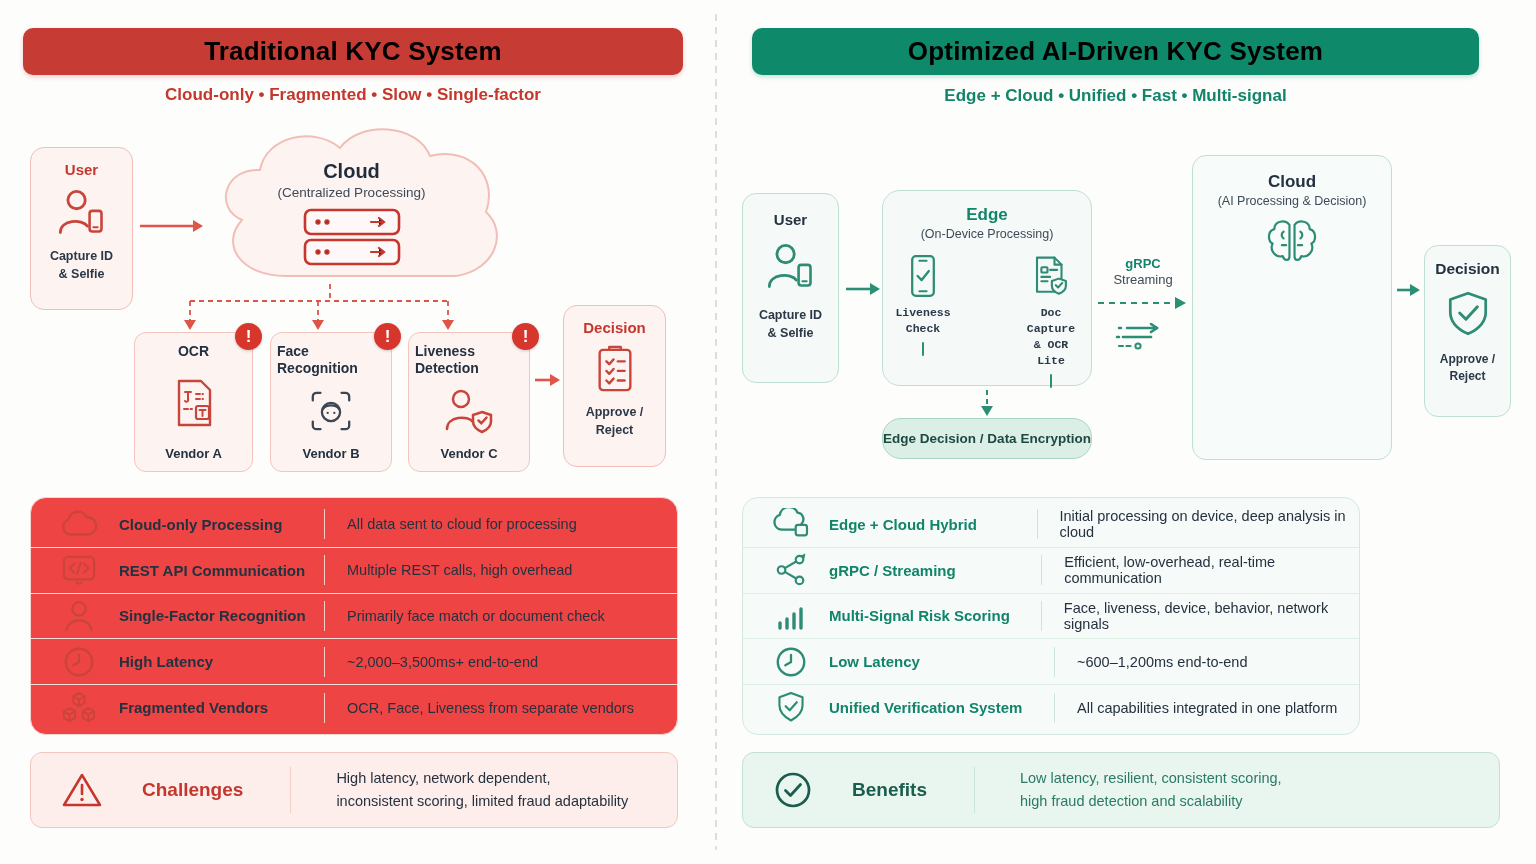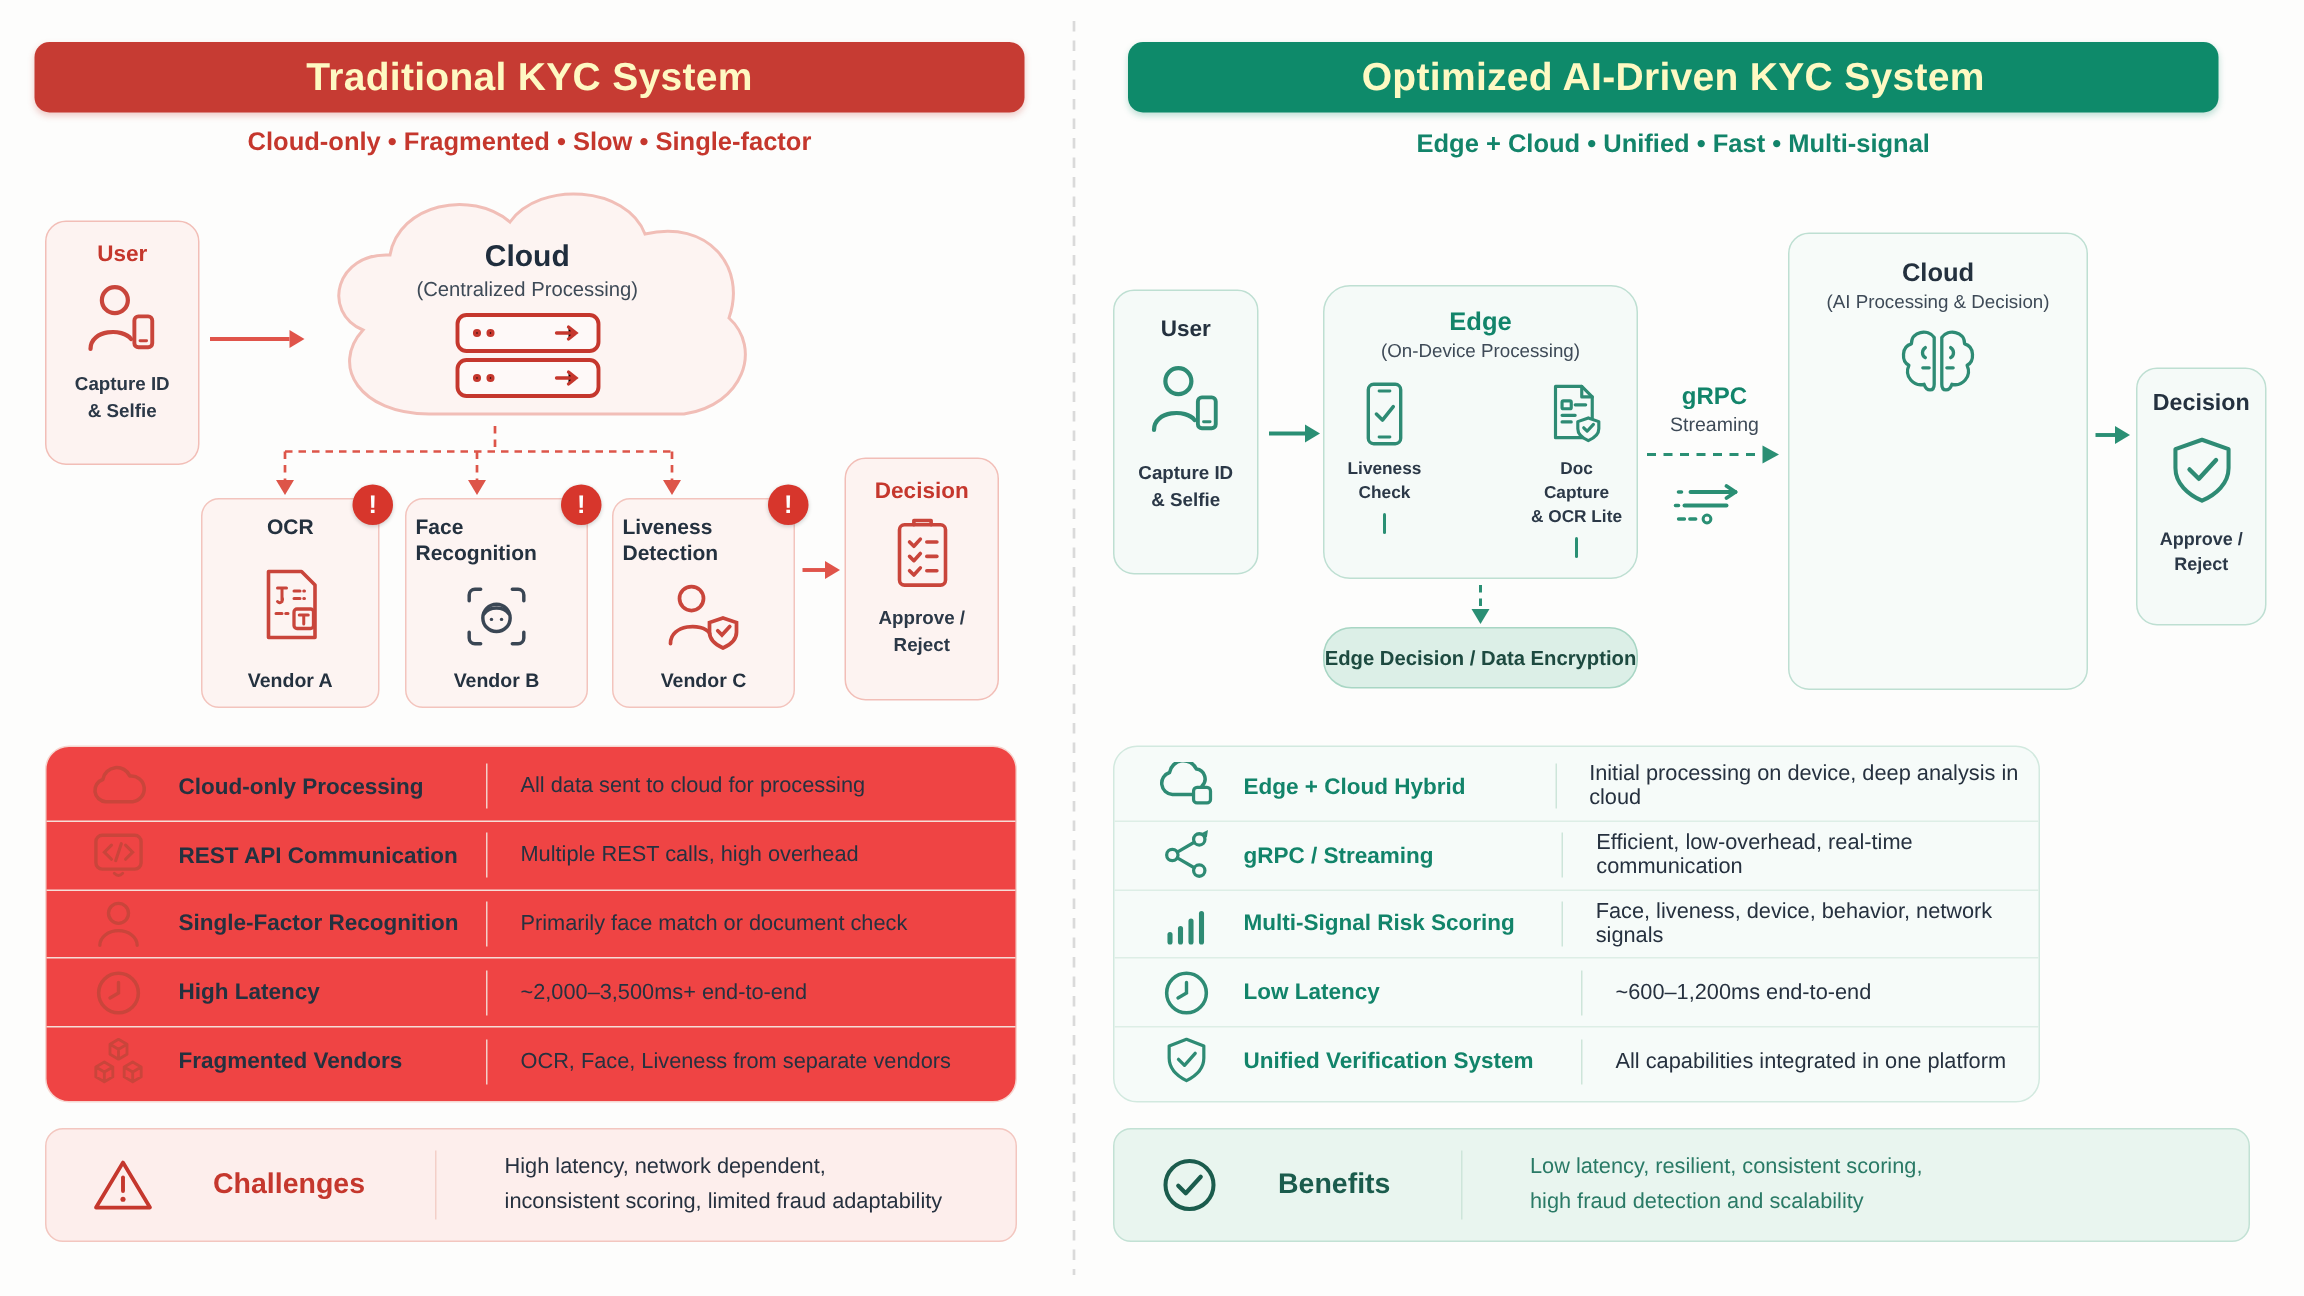--- a/index.html
+++ b/index.html
@@ -2,21 +2,21 @@
 <html><head>
 <meta charset="utf-8">
 <style>
   * { margin:0; padding:0; box-sizing:border-box; }
   html,body { width:1536px; height:864px; }
   body { font-family:"Liberation Sans","DejaVu Sans",sans-serif; background:#fdfdfc; overflow:hidden; }
   .canvas { position:relative; width:1536px; height:864px; background:#fdfdfc; }
 
   
   .panel-header { position:absolute; height:47px; border-radius:10px; display:flex; align-items:center; justify-content:center;
-                  color:#fef9c3; font-size:26px; font-weight:bold; letter-spacing:.2px; }
+                  color:#000000; font-size:26px; font-weight:bold; letter-spacing:.2px; }
   .hdr-red   { background:#c63b33; box-shadow:0 2px 4px rgba(198,59,51,.25); }
   .hdr-green { background:#0e8a6a; box-shadow:0 2px 4px rgba(14,138,106,.25); }
   .subtitle  { position:absolute; text-align:center; font-size:17px; font-weight:bold; }
   .sub-red   { color:#c5372d; }
   .sub-green { color:#12846a; }
 
   
   .node { position:absolute; border-radius:14px; display:flex; flex-direction:column; align-items:center; text-align:center; }
   .node-red   { background:#fdf3f1; border:1.5px solid #f2beb7; }
   .node-green { background:#f5faf8; border:1.5px solid #bedfd2; }
@@ -60,21 +60,21 @@
   .callout { position:absolute; top:752px; height:76px; border-radius:12px; display:flex; align-items:center; padding-left:30px;gap:19px; }
   .co-red { background:#fdeeec; border:1.5px solid #f3c6bf; }
   .co-green { background:#e9f5ef; border:1.5px solid #c2e1d4; }
   .co-label { font-size:19px; font-weight:bold; margin-left:20px; }
   .co-div { width:1px; height:46px; margin-left:28px; }
   .co-text { margin-left:26px; font-size:14.5px; line-height:1.6; }
   .txt-dark { color:#26313f; }
   .txt-green { color:#2a7a66; }
 
   
-  .edge-mod { display:flex; flex-direction:column; align-items:center; width:68px; }
+  .edge-mod { display:flex; flex-direction:column; align-items:center; width:68px;font-family:Liberation Mono, monospace; }
   .edge-mod-label { font-size:11.5px; font-weight:bold; color:#2b3847; line-height:1.4; margin-top:7px; }
   .edge-tick { width:2.5px; height:14px; background:#2a8f74; margin-top:5px; border-radius:2px; }
 
   .abs { position:absolute; }
   svg { display:block; }
 </style>
 </head>
 <body>
 
 <div class="canvas">
@@ -347,21 +347,21 @@
           <div>&amp; OCR Lite</div>
         </div>
         <div class="edge-tick"></div>
       </div>
     </div>
   </div>
 
   <div class="abs" style="left:882px;top:418px;width:210px;height:41px;background:#dcefe7;border:1.5px solid #a8d6c4;border-radius:19px;display:flex;align-items:center;justify-content:center;font-size:13.5px;font-weight:bold;color:#1d4a40;">Edge Decision / Data Encryption</div>
 
   <div class="abs" style="left:1096px;top:256px;width:94px;text-align:center;">
-    <div style="font-size:16px;font-weight:bold;color:#12846a;">gRPC</div>
+    <div style="font-size:13px;font-weight:bold;color:#12846a;">gRPC</div>
     <div style="font-size:13px;color:#3e4a57;margin-top:1px;">Streaming</div>
   </div>
   <svg class="abs" style="left:1113px;top:320px;" width="62" height="38" viewBox="0 0 62 38">
     <g stroke="#2a8f74" stroke-width="2.6" fill="none" stroke-linecap="round">
       <path d="M14 8 H44"></path>
         <path d="M44 8 l-6 -4 M44 8 l-6 4" fill="none"></path>
       <path d="M10 17 H38"></path>
       <path d="M6 8 h2 M4 17 h2" stroke-width="2.4"></path>
       <path d="M6 26 h14" stroke-dasharray="4 3.5" stroke-width="2.2"></path>
     </g>

